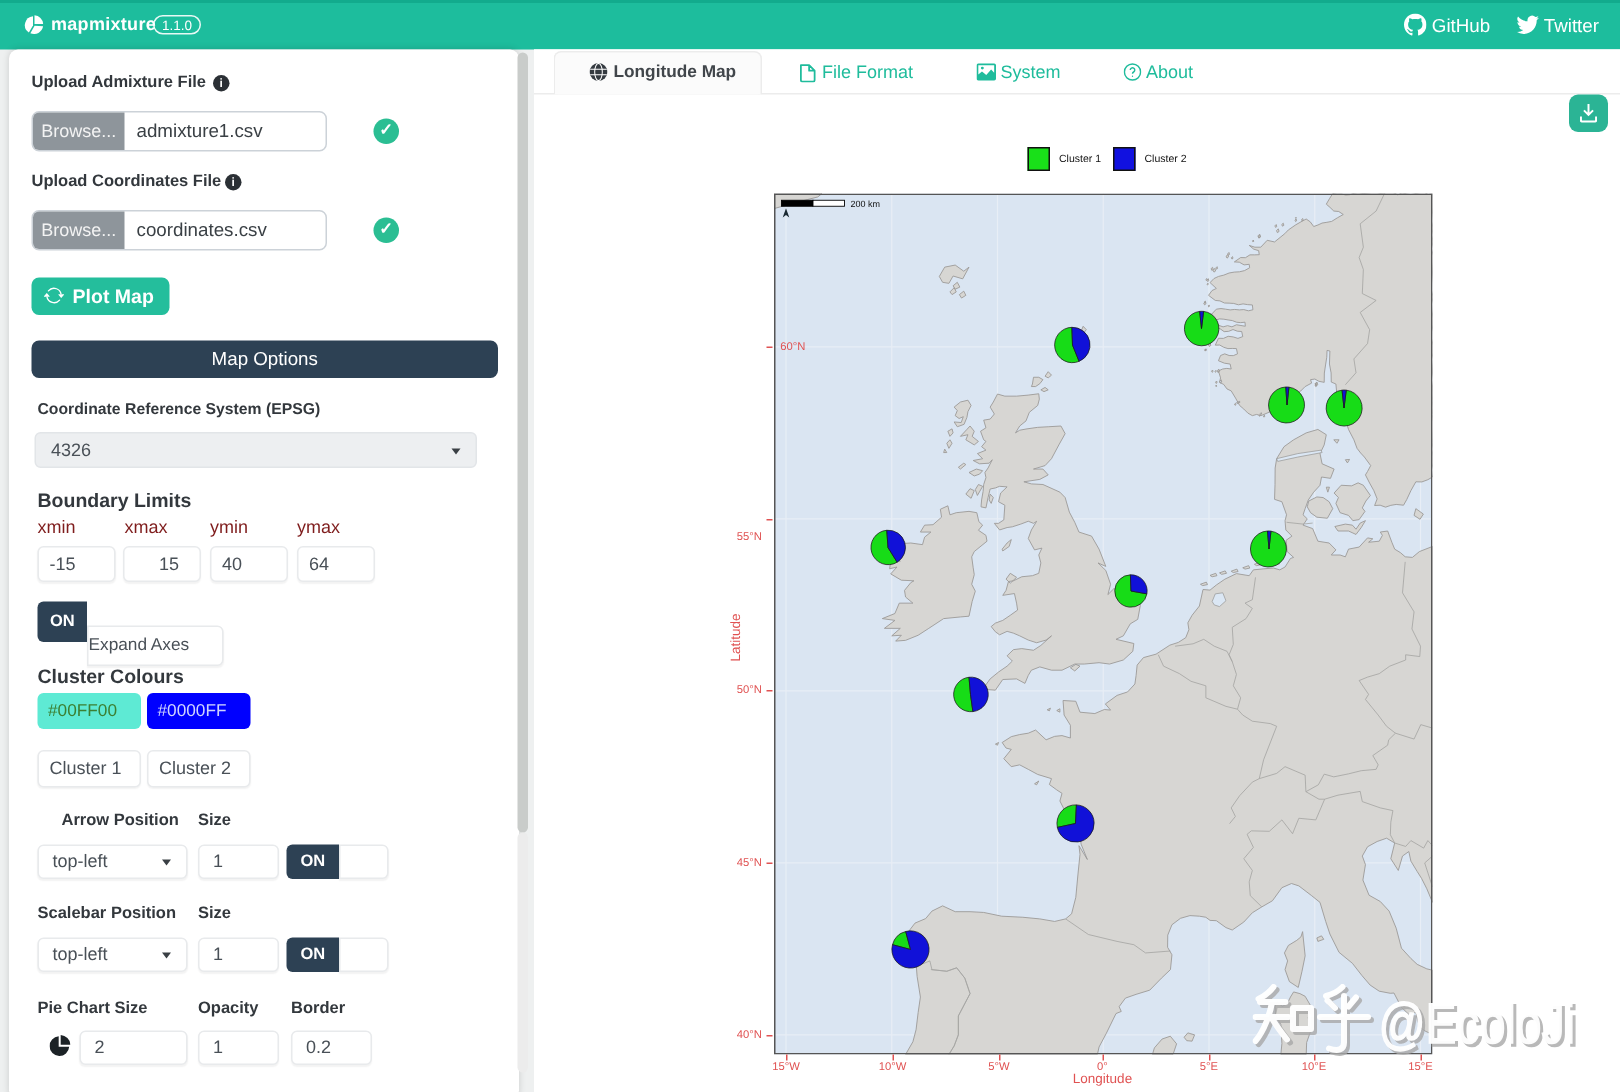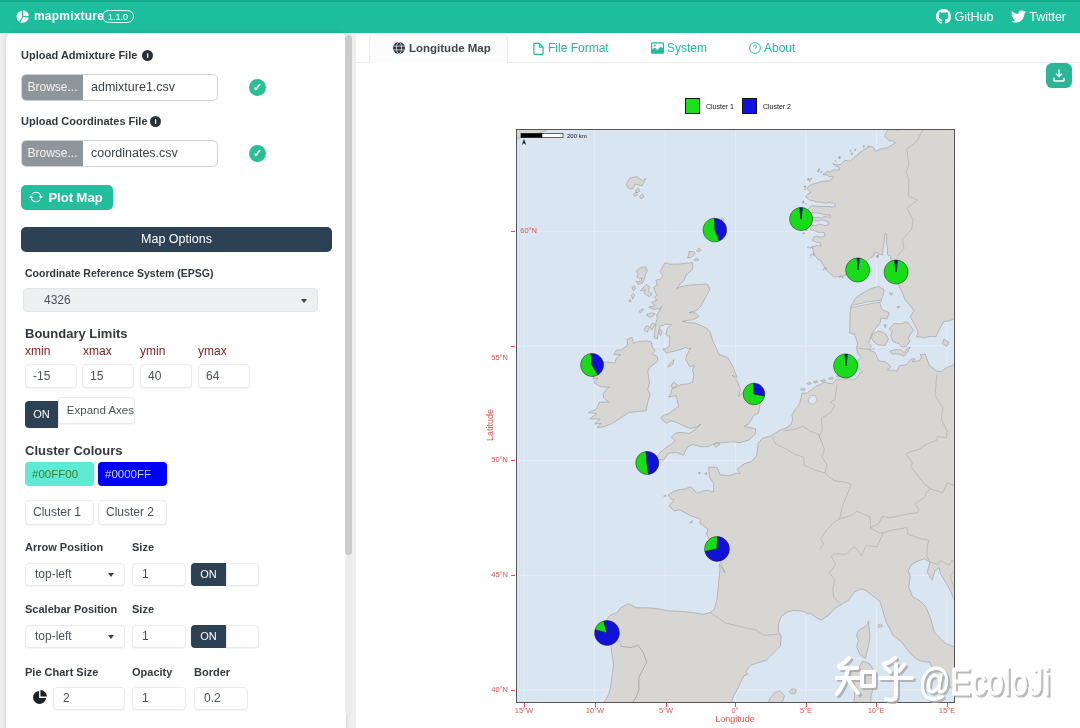--- a/index.html
+++ b/index.html
@@ -16,21 +16,21 @@
 .info { position:absolute; width:11px; height:11px; background:#2b3035; border-radius:50%; color:#fff; font-size:8px; text-align:center; line-height:11px; font-weight:bold; }
 .filegrp { position:absolute; width:197px; height:27px; background:#fff; border:1px solid #ccd2d8; border-radius:5px; }
 .browse { position:absolute; left:0; top:0; width:61px; height:25px; background:#8e959b; border-radius:4px 0 0 4px; color:#f3f3f3; font-size:12px; line-height:25px; text-align:center; }
 .fname { position:absolute; left:69px; top:0; font-size:12.5px; color:#3a4045; line-height:25px; }
 .chk { position:absolute; width:17px; height:17px; background:#2bbe93; border-radius:50%; color:#fff; font-size:11px; text-align:center; line-height:17px; font-weight:bold; }
 .plotbtn { position:absolute; left:15px; top:152px; width:92px; height:25px; background:#24be9c; border-radius:5px; color:#fff; font-size:13px; font-weight:bold; text-align:center; line-height:25px; }
 .mapopt { position:absolute; left:15px; top:194px; width:311px; height:25px; background:#2d4154; border-radius:5px; color:#fff; font-size:12.5px; text-align:center; line-height:25px; }
 .sel { position:absolute; background:#edeff1; border:1px solid #e2e5e8; border-radius:4px; font-size:12px; color:#495057; }
 .inp { position:absolute; background:#fff; border:1px solid #e8eaec; border-radius:4px; font-size:12px; color:#495057; box-shadow:0 1px 1px rgba(0,0,0,0.05); }
 .caret { position:absolute; width:0; height:0; border-left:3.5px solid transparent; border-right:3.5px solid transparent; border-top:4px solid #3a4045; }
-.onbtn { position:absolute; background:#2d4154; color:#fff; font-size:11px; font-weight:normal; text-align:center; }
+.onbtn { position:absolute; background:#2d4154; color:#fff; font-size:11px; font-weight:bold; text-align:center; }
 .slbl { position:absolute; font-size:12px; color:#7f1d1d; }
 </style>
 </head>
 <body>
 <div id="navbar">
  <div class="topline"></div>
  <svg style="position:absolute;left:16px;top:10px" width="13" height="13" viewBox="0 0 20 20">
       <g fill="#fff">
         <path d="M10.8,9.2 L10.8,0.3 A9.7,9.7 0 0 1 19.7,9.2 Z"></path>
         <path d="M9.2,10.8 L9.2,1.2 A9.2,9.2 0 0 0 5.0,18.0 Z"></path>
@@ -103,38 +103,38 @@
       <div class="browse">Browse...</div>
       <div class="fname">coordinates.csv</div>
     </div>
  <div class="chk" style="left:243px;top:112px">✓</div>
  <div class="plotbtn"><svg style="position:absolute;left:8px;top:5px" width="14" height="14" viewBox="0 0 16 16" fill="#fff">
         <path d="M11.534 7h3.932a.25.25 0 0 1 .192.41l-1.966 2.36a.25.25 0 0 1-.384 0l-1.966-2.36a.25.25 0 0 1 .192-.41zm-11 2h3.932a.25.25 0 0 0 .192-.41L2.692 6.23a.25.25 0 0 0-.384 0L.342 8.59A.25.25 0 0 0 .534 9z"></path>
         <path d="M8 3c-1.552 0-2.94.707-3.857 1.818a.5.5 0 1 1-.771-.636A6.002 6.002 0 0 1 13.917 7H12.9A5.002 5.002 0 0 0 8 3zM3.1 9a5.002 5.002 0 0 0 8.757 2.182.5.5 0 1 1 .771.636A6.002 6.002 0 0 1 2.083 9H3.1z"></path>
       </svg><span style="margin-left:17px">Plot Map</span></div>
  <div class="mapopt">Map Options</div>
  <div class="lbl" style="left:19px;top:234px;font-size:10.5px">Coordinate Reference System (EPSG)</div>
- <div class="sel" style="left:17px;top:255px;width:295px;height:24px;line-height:22px;padding-left:20px">4326<div class="caret" style="right:10px;top:10px"></div></div>
+ <div class="sel" style="left:17px;top:255px;width:295px;height:24px;line-height:22px;padding-left:10px">4326<div class="caret" style="right:10px;top:10px"></div></div>
  <div class="lbl" style="left:19px;top:293px;font-size:13px">Boundary Limits</div>
  <div class="slbl" style="left:19px;top:311px">xmin</div>
  <div class="slbl" style="left:77px;top:311px">xmax</div>
  <div class="slbl" style="left:134px;top:311px">ymin</div>
  <div class="slbl" style="left:192px;top:311px">ymax</div>
  <div class="inp" style="left:19px;top:331px;width:52px;height:24px;line-height:22px;padding-left:7px">-15</div>
- <div class="inp" style="left:76px;top:331px;width:52px;height:24px;line-height:22px;padding-left:7px">15</div>
+ <div class="inp" style="left:76px;top:331px;width:52px;height:24px;line-height:22px;padding-left:23px">15</div>
  <div class="inp" style="left:134px;top:331px;width:52px;height:24px;line-height:22px;padding-left:7px">40</div>
  <div class="inp" style="left:192px;top:331px;width:52px;height:24px;line-height:22px;padding-left:7px">64</div>
  <div class="onbtn" style="left:19px;top:368px;width:33px;height:27px;line-height:27px;border-radius:4px 0 0 4px">ON</div>
- <div class="inp" style="left:52px;top:364px;width:77px;height:27px;line-height:25px;border-radius:0 4px 4px 0;text-align:right;font-size:11.5px">Expand Axes</div>
+ <div class="inp" style="left:52px;top:384px;width:91px;height:27px;line-height:25px;border-radius:0 4px 4px 0;text-align:left;font-size:11.5px">Expand Axes</div>
  <div class="lbl" style="left:19px;top:410px;font-size:13px">Cluster Colours</div>
  <div style="position:absolute;left:19px;top:429px;width:69px;height:24px;background:#5eead4;border-radius:4px;color:#3c8033;font-size:11.5px;line-height:24px;padding-left:7px">#00FF00</div>
  <div style="position:absolute;left:92px;top:429px;width:69px;height:24px;background:#00f;border-radius:4px;color:#cfd4ff;font-size:11.5px;line-height:24px;padding-left:7px">#0000FF</div>
  <div class="inp" style="left:19px;top:467px;width:69px;height:25px;line-height:23px;padding-left:7px;font-size:12px">Cluster 1</div>
  <div class="inp" style="left:92px;top:467px;width:69px;height:25px;line-height:23px;padding-left:7px;font-size:12px">Cluster 2</div>
- <div class="lbl" style="left:19px;top:508px">Arrow Position</div>
+ <div class="lbl" style="left:35px;top:508px">Arrow Position</div>
  <div class="lbl" style="left:126px;top:508px">Size</div>
  <div class="inp" style="left:19px;top:530px;width:100px;height:23px;line-height:21px;padding-left:9px">top-left<div class="caret" style="right:10px;top:9px"></div></div>
  <div class="inp" style="left:126px;top:530px;width:54px;height:23px;line-height:21px;padding-left:9px">1</div>
  <div class="onbtn" style="left:185px;top:530px;width:35px;height:23px;line-height:23px;border-radius:4px 0 0 4px">ON</div>
  <div class="inp" style="left:220px;top:530px;width:33px;height:23px;border-radius:0 4px 4px 0"></div>
  <div class="lbl" style="left:19px;top:570px">Scalebar Position</div>
  <div class="lbl" style="left:126px;top:570px">Size</div>
  <div class="inp" style="left:19px;top:592px;width:100px;height:23px;line-height:21px;padding-left:9px">top-left<div class="caret" style="right:10px;top:9px"></div></div>
  <div class="inp" style="left:126px;top:592px;width:54px;height:23px;line-height:21px;padding-left:9px">1</div>
  <div class="onbtn" style="left:185px;top:592px;width:35px;height:23px;line-height:23px;border-radius:4px 0 0 4px">ON</div>

